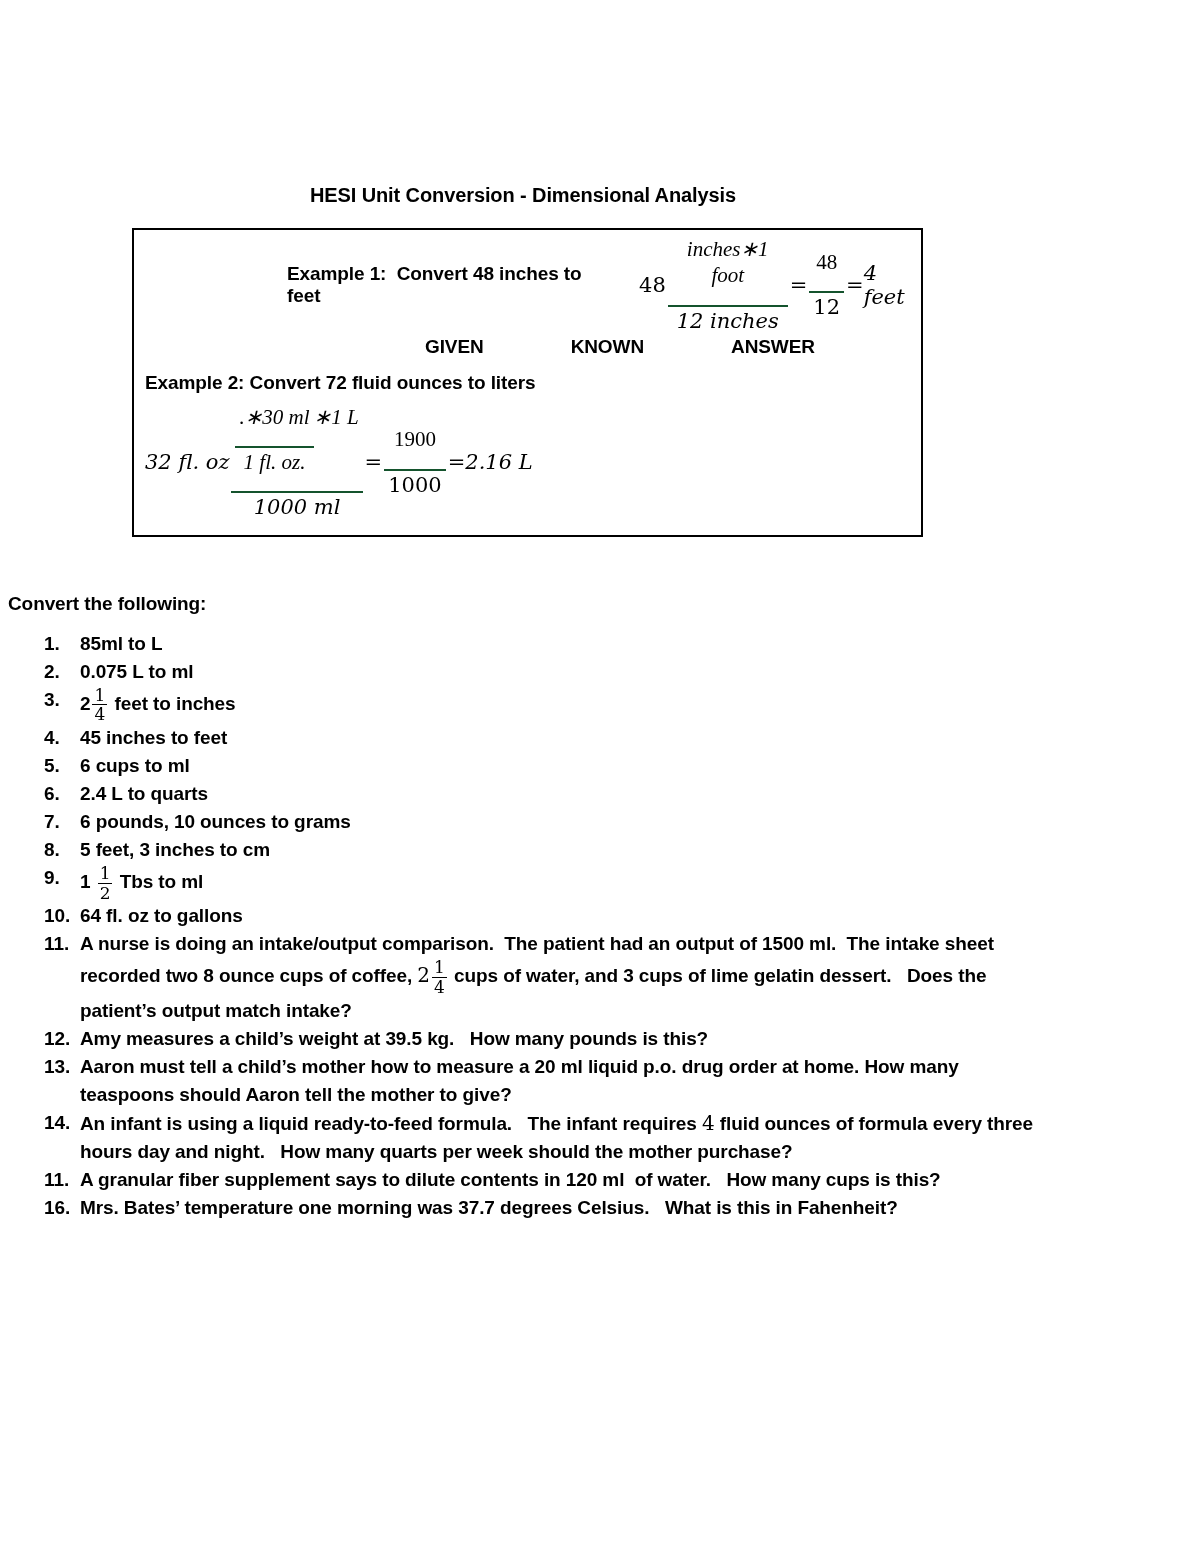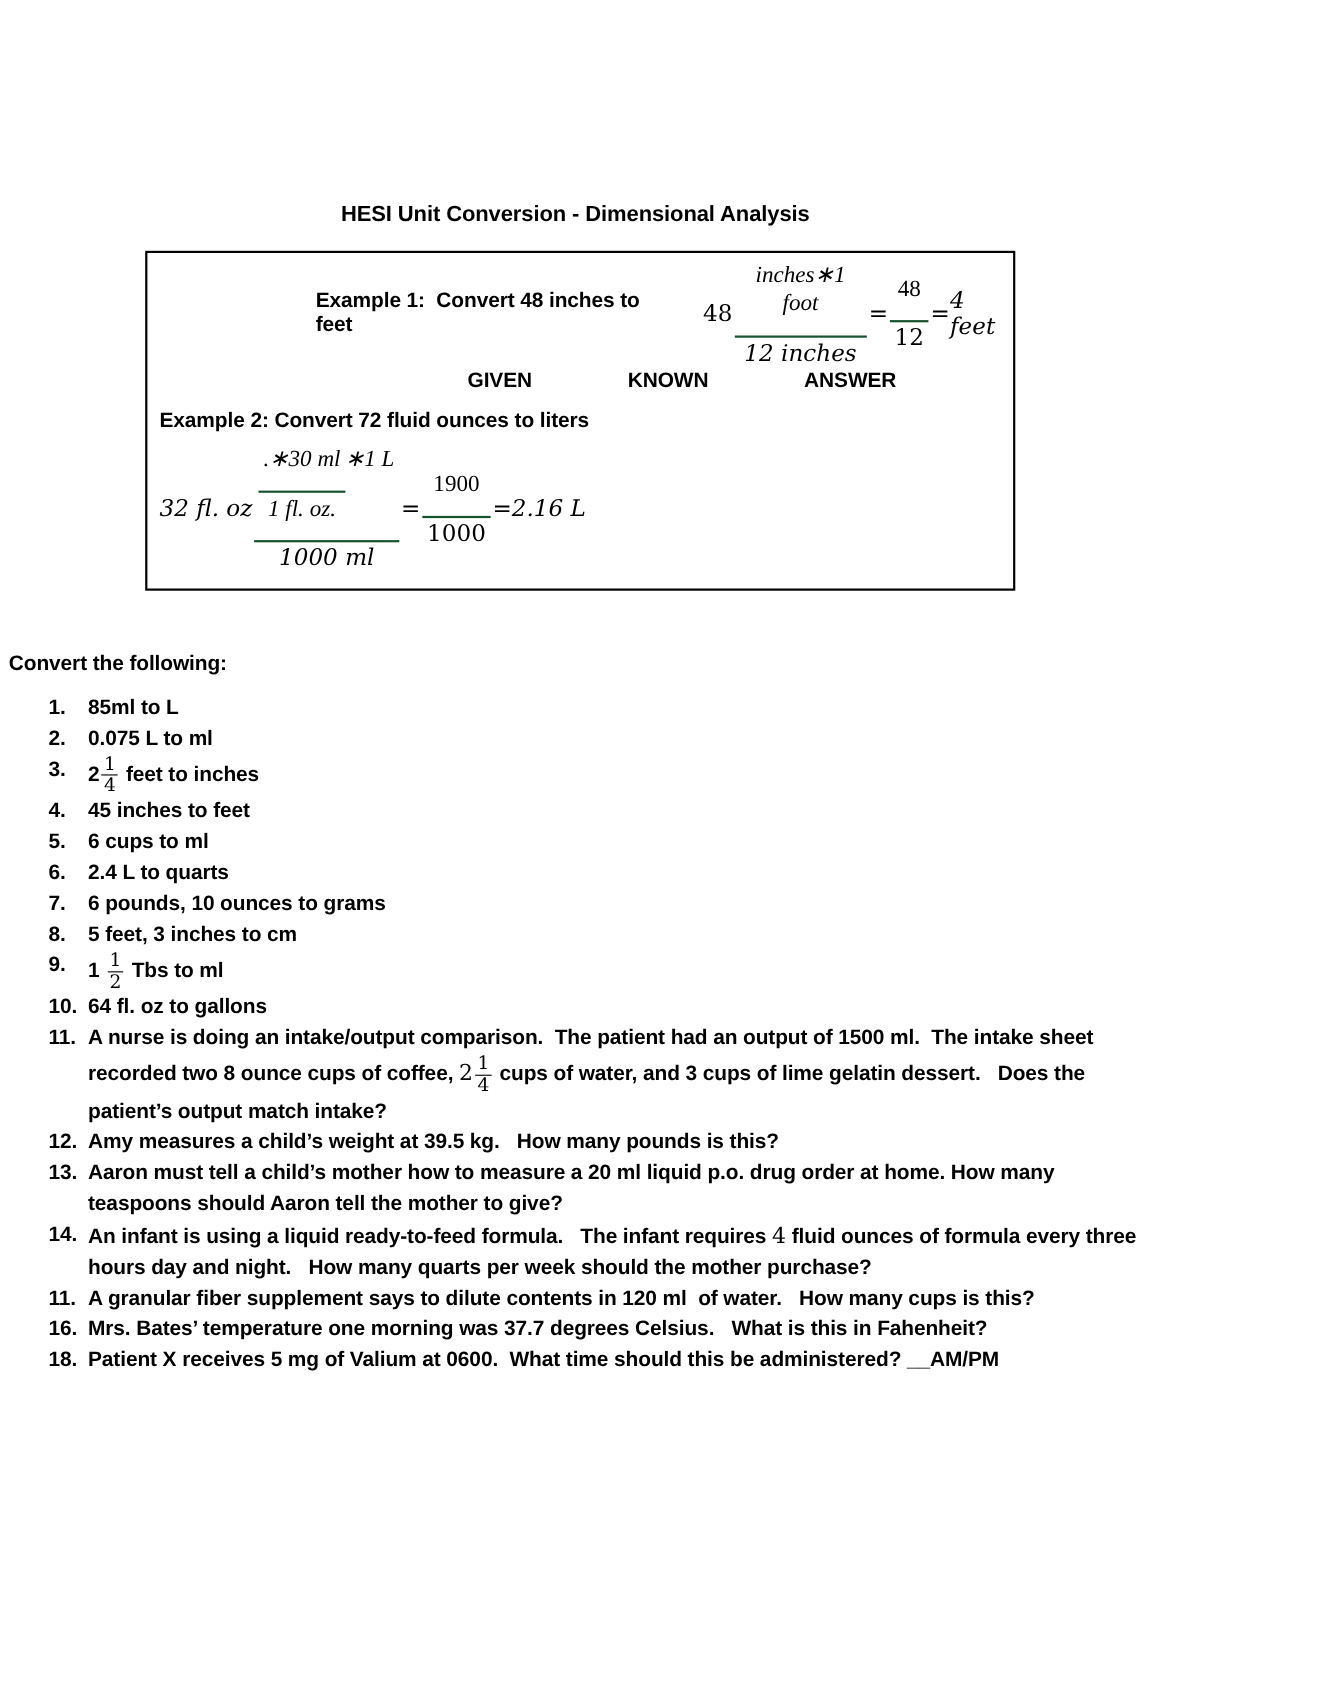--- a/index.html
+++ b/index.html
@@ -220,20 +220,16 @@
       <span class="pnum">11.</span>
       <span class="pbody"><span class="ptext">A granular fiber supplement says to dilute contents in 120 ml  of water.   How many cups is this?</span></span>
     </div>
 
     <div class="prob">
       <span class="pnum">16.</span>
       <span class="pbody"><span class="ptext">Mrs. Bates’ temperature one morning was 37.7 degrees Celsius.   What is this in Fahenheit?</span></span>
     </div>
 
 
-    <div class="prob">
-      <span class="pnum">18.</span>
-      <span class="pbody"><span class="ptext">Patient X receives 5 mg of Valium at 0600.  What time should this be administered? __AM/PM</span></span>
-    </div>
 
   </div>
 
 </div>
 
 </body></html>

